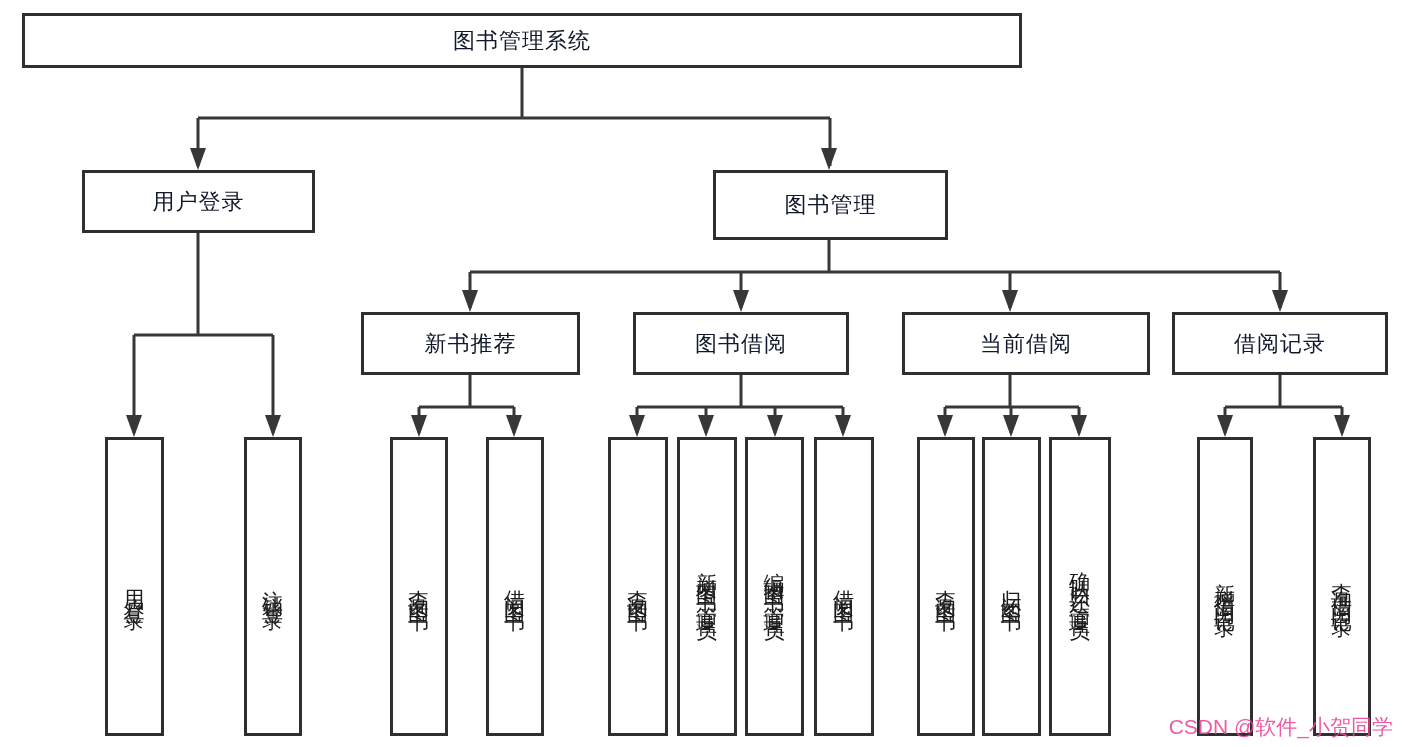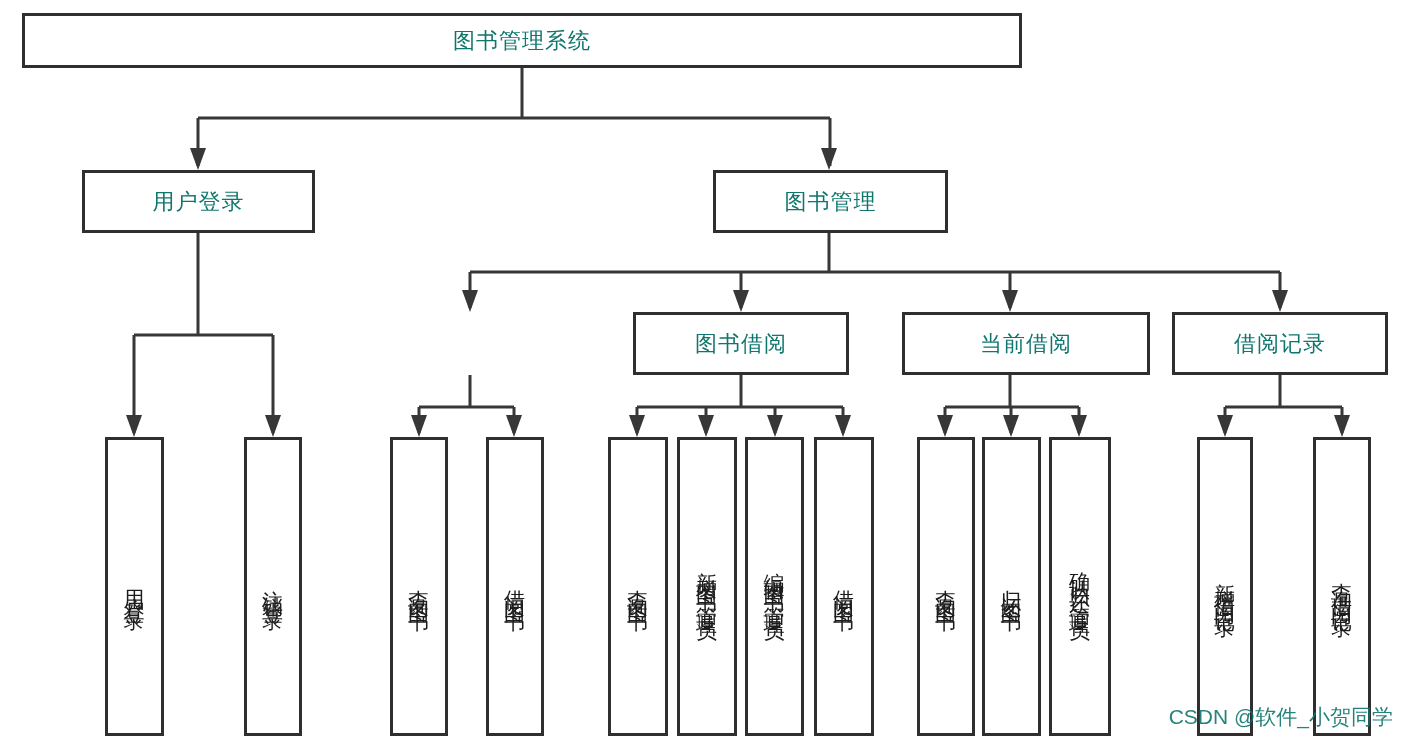--- a/index.html
+++ b/index.html
@@ -20,21 +20,21 @@
   .box {
     position: absolute;
     box-sizing: border-box;
     background: #ffffff;
     border: 3px solid #2f2f2f;
     display: flex;
     align-items: center;
     justify-content: center;
     font-size: 22px;
     letter-spacing: 1px;
-    color: #0f766e;
+    color: #0f172a;
     z-index: 2;
   }
   .leaf {
     position: absolute;
     box-sizing: border-box;
     background: #ffffff;
     border: 3px solid #2f2f2f;
     display: flex;
     align-items: center;
     justify-content: center;
@@ -44,23 +44,23 @@
     writing-mode: vertical-rl;
     text-orientation: mixed;
     font-size: 21px;
     letter-spacing: 7px;
     color: #1c1c1c;
     line-height: 1;
   }
   .watermark {
     position: absolute;
     right: 12px;
-    bottom: 16px;
+    bottom: 6px;
     font-size: 21px;
-    color: #0f766e;
+    color: #ec4899;
     opacity: 0.9;
     z-index: 3;
     white-space: nowrap;
   }
 </style>
 </head>
 <body>
 
 <div class="canvas">
 
@@ -93,22 +93,23 @@
       <polygon points="1003,415 1019,415 1011,437"></polygon>
       <polygon points="1071,415 1087,415 1079,437"></polygon>
       <polygon points="1217,415 1233,415 1225,437"></polygon>
       <polygon points="1334,415 1350,415 1342,437"></polygon>
     </g>
   </svg>
 
   <div class="box" style="left:22px; top:13px; width:1000px; height:55px;">图书管理系统</div>
 
   <div class="box" style="left:82px; top:170px; width:233px; height:63px;">用户登录</div>
-  <div class="box" style="left:713px; top:170px; width:235px; height:63px;">图书管理</div>
+  <div class="box" style="left:713px; top:170px; width:235px; height:70px;">图书管理</div>
 
+  <div class="box" style="left:361px; top:312px; width:219px; height:63px;">新书推荐</div>
   <div class="box" style="left:633px; top:312px; width:216px; height:63px;text-align:center;">图书借阅</div>
   <div class="box" style="left:902px; top:312px; width:248px; height:63px;">当前借阅</div>
   <div class="box" style="left:1172px; top:312px; width:216px; height:63px;">借阅记录</div>
 
   <div class="leaf" style="left:105px; top:437px; width:59px; height:299px;">
     <span>用户登录</span>
   </div>
   <div class="leaf" style="left:244px; top:437px; width:58px; height:299px;">
     <span>注销登录</span>
   </div>

